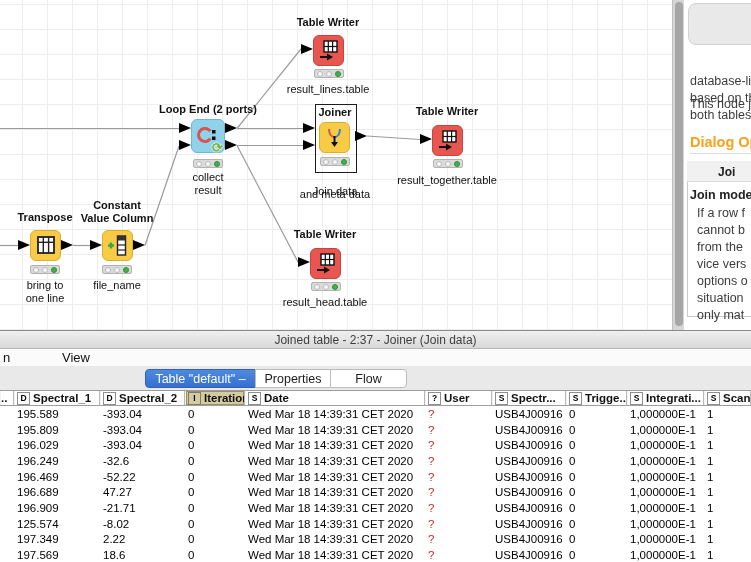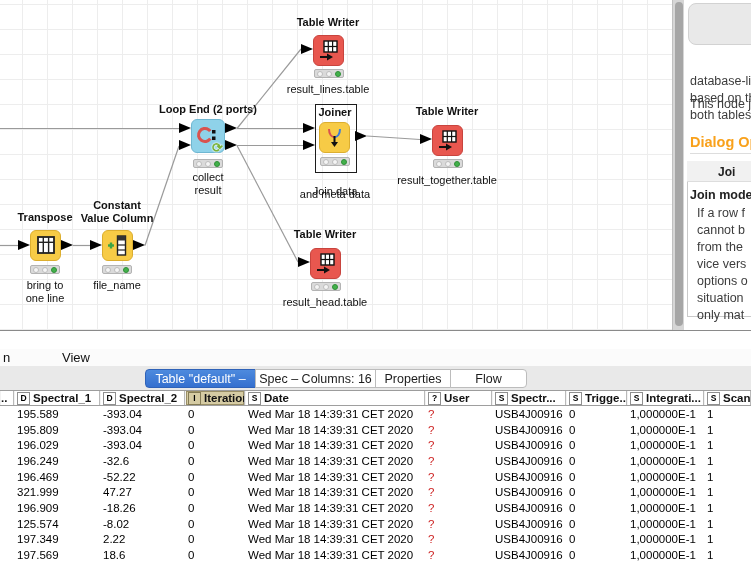--- a/index.html
+++ b/index.html
@@ -237,28 +237,28 @@
     <div class="opt-line" style="top:206px;">If a row f</div>
     <div class="opt-line" style="top:223px;">cannot b</div>
     <div class="opt-line" style="top:240px;">from the</div>
     <div class="opt-line" style="top:257px;">vice vers</div>
     <div class="opt-line" style="top:274px;">options o</div>
     <div class="opt-line" style="top:291px;">situation</div>
     <div class="opt-line" style="top:308px;">only mat</div>
   </div>
 
   <div class="table-window">
+    <div class="titlebar">Joined table - 2:37 - Joiner (Join data)</div>
     <div class="menubar">
       <span class="menu-item" style="left:3px;">n</span>
       <span class="menu-item" style="left:62px;">View</span>
     </div>
     <div class="tabbar">
       <div class="tabs">
         <div class="tab first selected" style="width:111px;">Table "default" – Rows: 25536</div>
-        <div class="tab" style="width:121px;">Spec – Columns: 16</div>
         <div class="tab" style="width:76px;">Properties</div>
         <div class="tab last" style="width:77px;">Flow Variables</div>
       </div>
     </div>
     <div class="thead" id="thead">
         <div class="hcell" style="width: 14px;">
           <span class="hlabel">..</span>
         </div>
         <div class="hcell" style="width: 86px;">
           <span class="type-icon">D</span>
@@ -353,34 +353,34 @@
           <div class="tcell" style="width: 60px;">0</div>
           <div class="tcell" style="width: 180px;">Wed Mar 18 14:39:31 CET 2020</div>
           <div class="tcell red" style="width: 67px;">?</div>
           <div class="tcell" style="width: 74px;">USB4J00916</div>
           <div class="tcell" style="width: 61px;">0</div>
           <div class="tcell" style="width: 77px;">1,000000E-1</div>
           <div class="tcell" style="width: 47px;">1</div>
         </div>
         <div class="trow">
           <div class="tcell" style="width: 14px;"></div>
-          <div class="tcell" style="width: 86px;">321.999</div>
+          <div class="tcell" style="width: 86px;">196.689</div>
           <div class="tcell" style="width: 85px;">47.27</div>
           <div class="tcell" style="width: 60px;">0</div>
           <div class="tcell" style="width: 180px;">Wed Mar 18 14:39:31 CET 2020</div>
           <div class="tcell red" style="width: 67px;">?</div>
           <div class="tcell" style="width: 74px;">USB4J00916</div>
           <div class="tcell" style="width: 61px;">0</div>
           <div class="tcell" style="width: 77px;">1,000000E-1</div>
           <div class="tcell" style="width: 47px;">1</div>
         </div>
         <div class="trow">
           <div class="tcell" style="width: 14px;"></div>
           <div class="tcell" style="width: 86px;">196.909</div>
-          <div class="tcell" style="width: 85px;">-18.26</div>
+          <div class="tcell" style="width: 85px;">-21.71</div>
           <div class="tcell" style="width: 60px;">0</div>
           <div class="tcell" style="width: 180px;">Wed Mar 18 14:39:31 CET 2020</div>
           <div class="tcell red" style="width: 67px;">?</div>
           <div class="tcell" style="width: 74px;">USB4J00916</div>
           <div class="tcell" style="width: 61px;">0</div>
           <div class="tcell" style="width: 77px;">1,000000E-1</div>
           <div class="tcell" style="width: 47px;">1</div>
         </div>
         <div class="trow">
           <div class="tcell" style="width: 14px;"></div>

